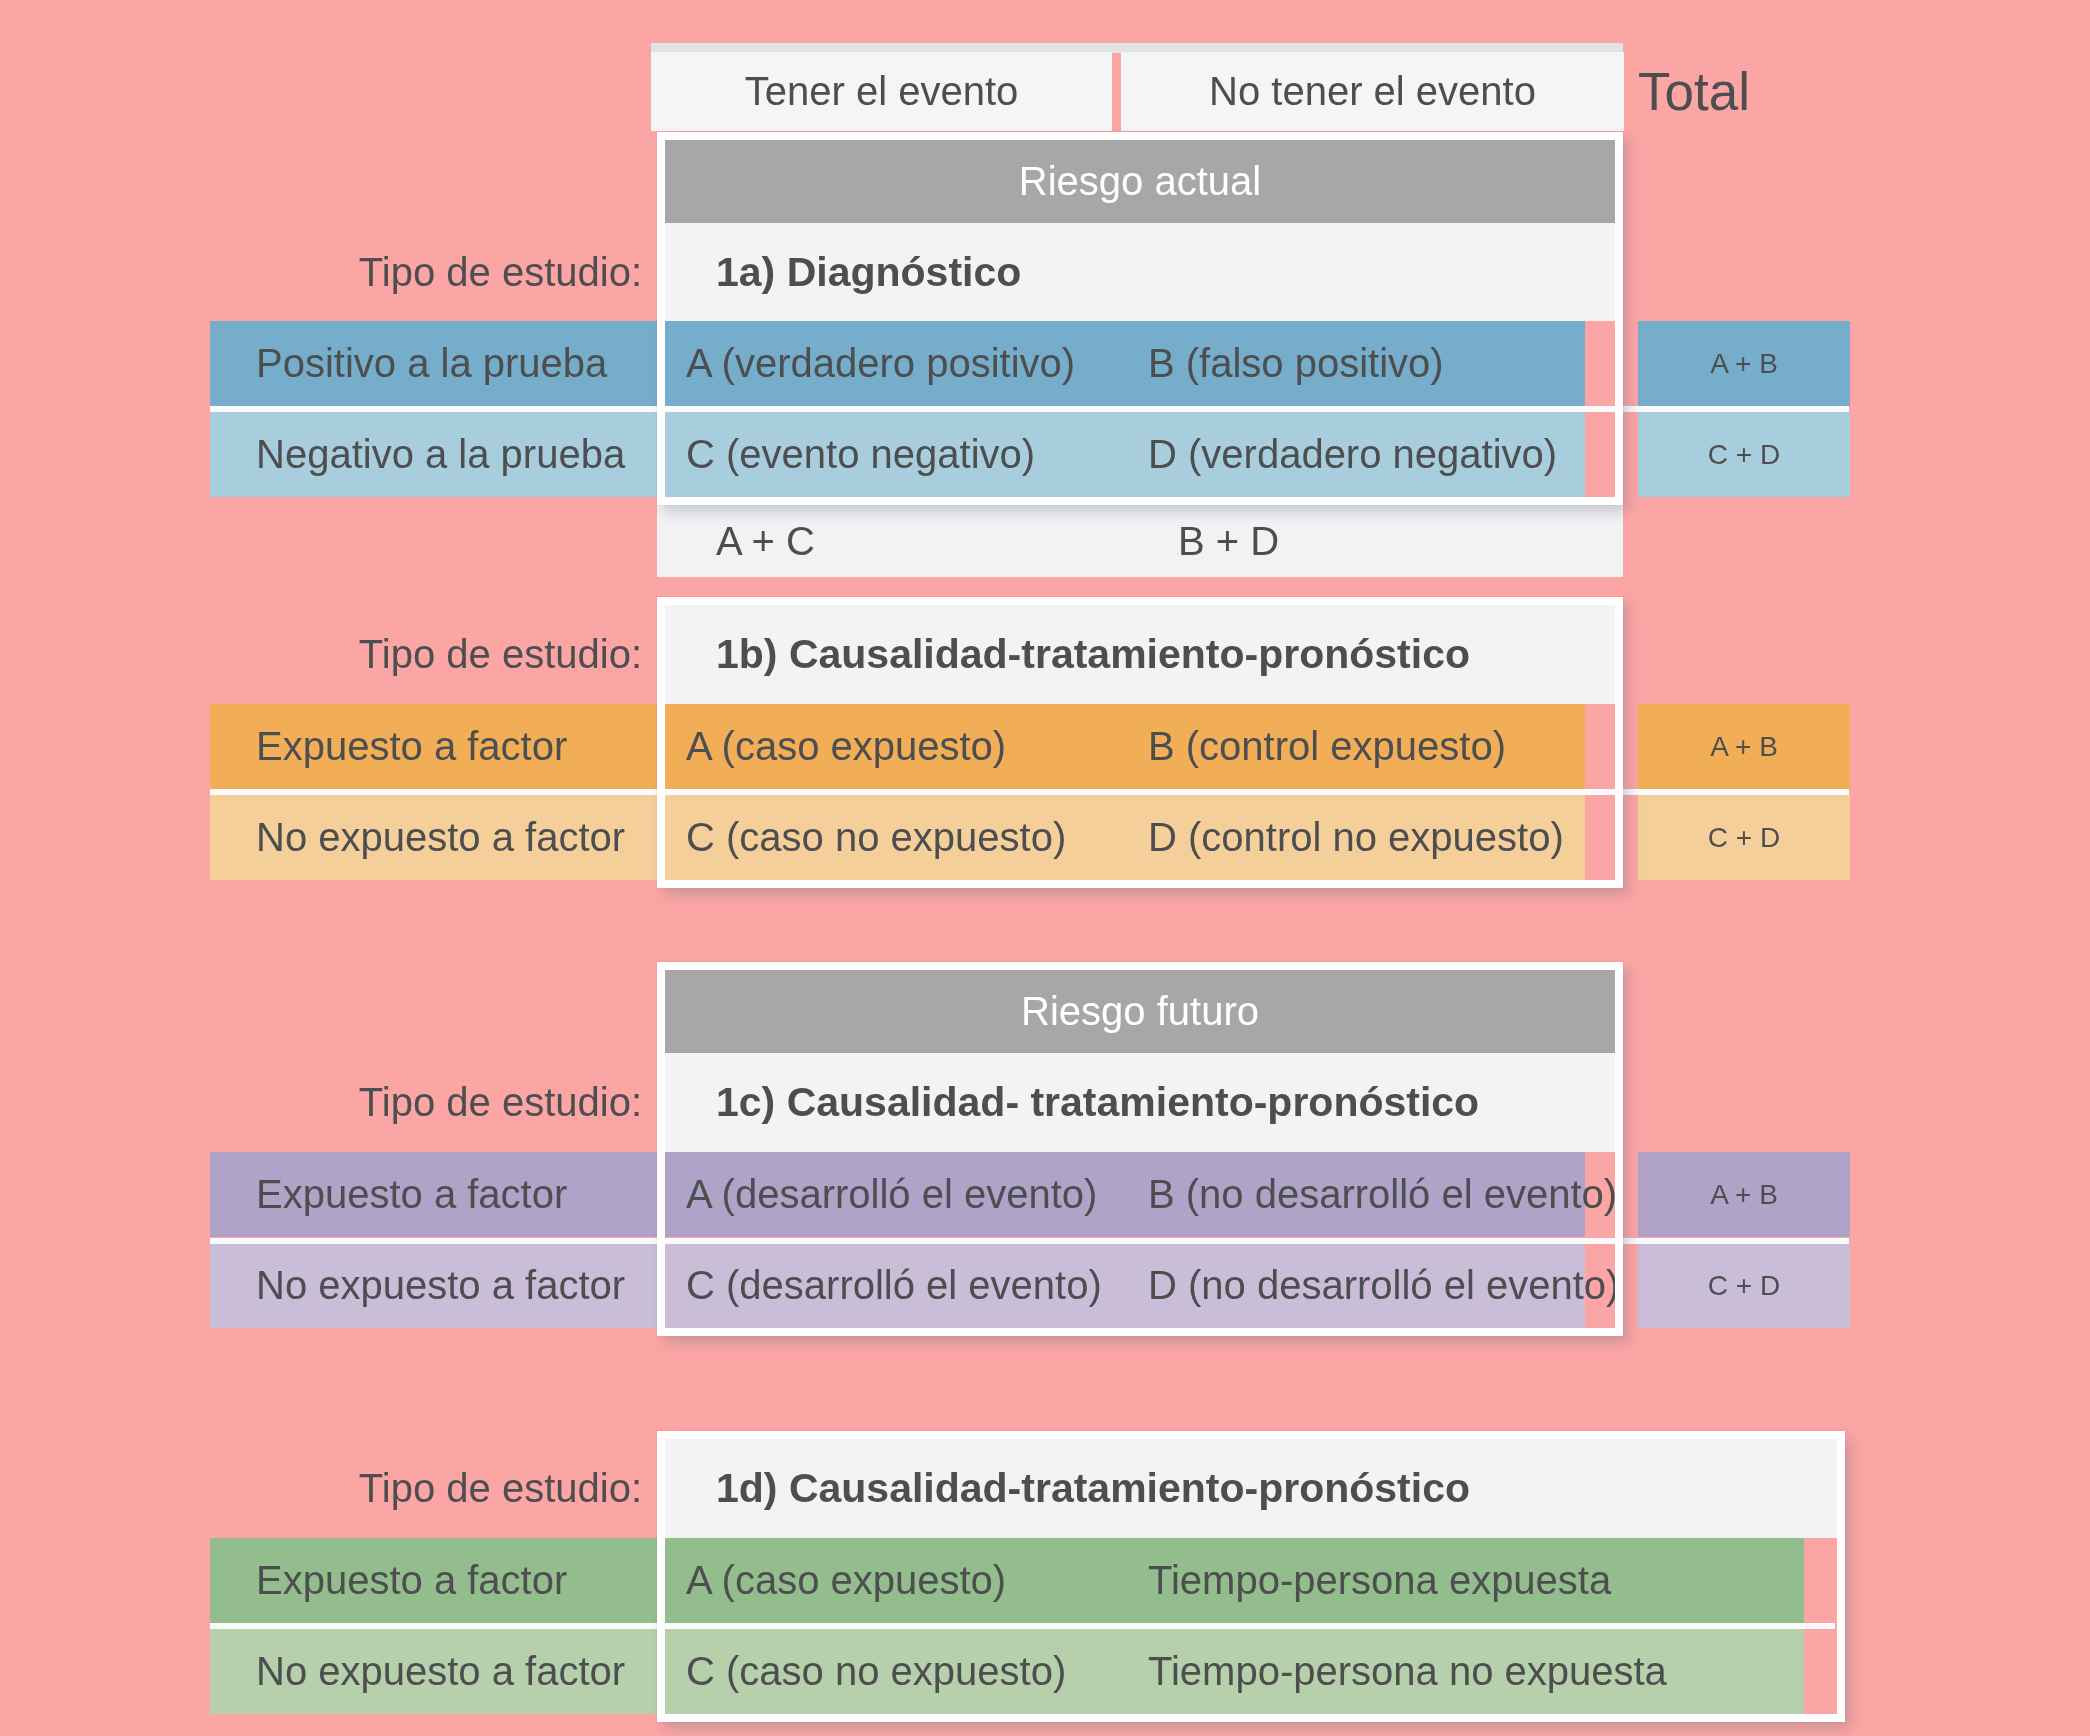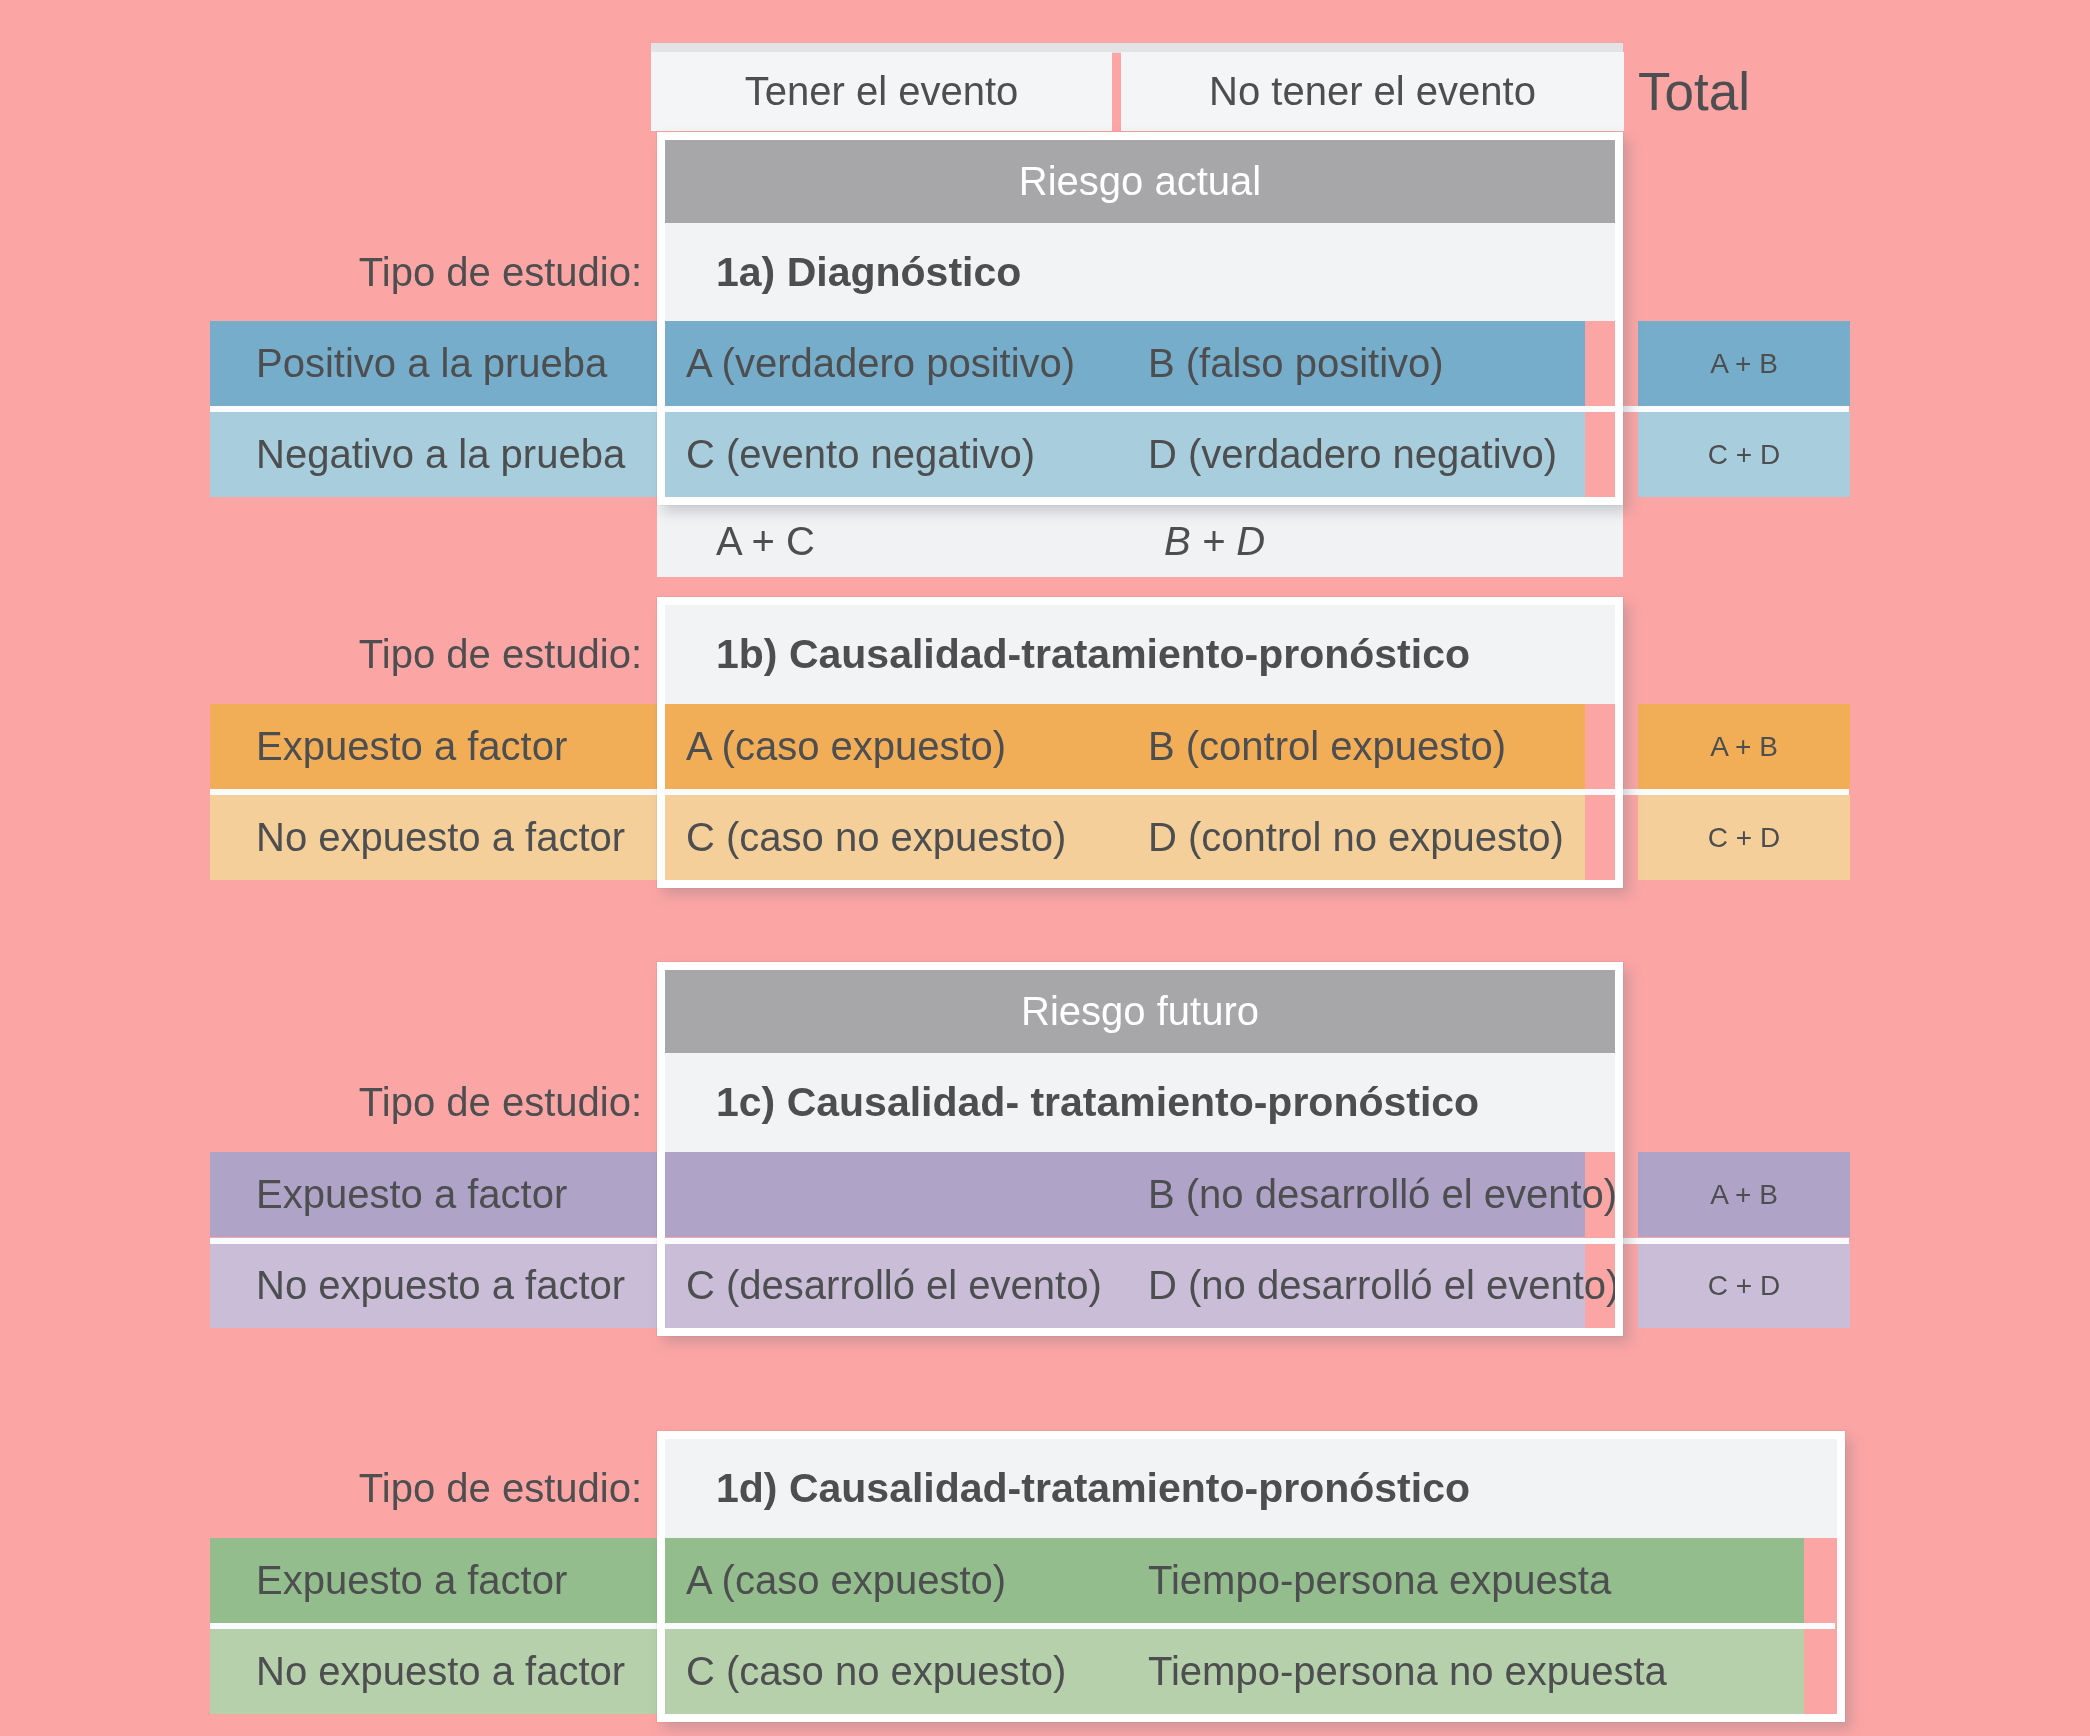--- a/index.html
+++ b/index.html
@@ -37,21 +37,21 @@
   .band span{position:absolute;top:0;height:100%;display:flex;align-items:center;font-size:40px;white-space:nowrap;}
   .t1{left:51px;} .t2{left:513px;}
   .lcell{position:absolute;left:210px;width:447px;height:85px;z-index:1;display:flex;align-items:center;
          padding-left:46px;box-sizing:border-box;font-size:40px;white-space:nowrap;}
   .tcell{position:absolute;left:1638px;width:212px;height:85px;z-index:1;display:flex;align-items:center;
          justify-content:center;font-size:28px;}
   .gap{position:absolute;left:210px;height:6px;background:#fafbfc;z-index:2;}
   
   .footrow{position:absolute;left:657px;top:505px;width:966px;height:72px;background:#f1f2f4;z-index:1;}
   .footrow span{position:absolute;top:0;height:100%;display:flex;align-items:center;font-size:40px;}
-  .f1{left:59px;} .f2{left:507px;font-style:italic;}
+  .f1{left:59px;} .f2{left:521px;}
   
   .c-blue1{background:#76adca;} .c-blue2{background:#a8cedd;}
   .c-or1{background:#f2ae57;}  .c-or2{background:#f5cf9a;}
   .c-pu1{background:#b0a3c8;}  .c-pu2{background:#c9bdd8;}
   .c-gr1{background:#93bd8c;}  .c-gr2{background:#b6d0ab;}
 </style>
 </head>
 <body>
 
 <div class="canvas">
@@ -126,20 +126,21 @@
     <span>Riesgo futuro</span>
   </div>
   <div class="tipo" style="top:1053px;height:99px">Tipo de estudio:</div>
   <div class="trow" style="top:1053px;height:99px">
     <span class="title">1c) Causalidad- tratamiento-pronóstico</span>
   </div>
   <div class="lcell c-pu1" style="top:1152px">
       <span>Expuesto a factor</span>
     </div>
   <div class="band c-pu1" style="top:1152px">
+    <span class="t1">A (desarrolló el evento)</span>
     <span class="t2">B (no desarrolló el evento)</span>
   </div>
   <div class="tcell c-pu1" style="top:1152px">A + B</div>
   <div class="gap" style="top:1238px;width:1639px"></div>
   <div class="lcell c-pu2" style="top:1243px">
       <span>No expuesto a factor</span>
     </div>
   <div class="band c-pu2" style="top:1243px">
     <span class="t1">C (desarrolló el evento)</span>
     <span class="t2">D (no desarrolló el evento)</span>

